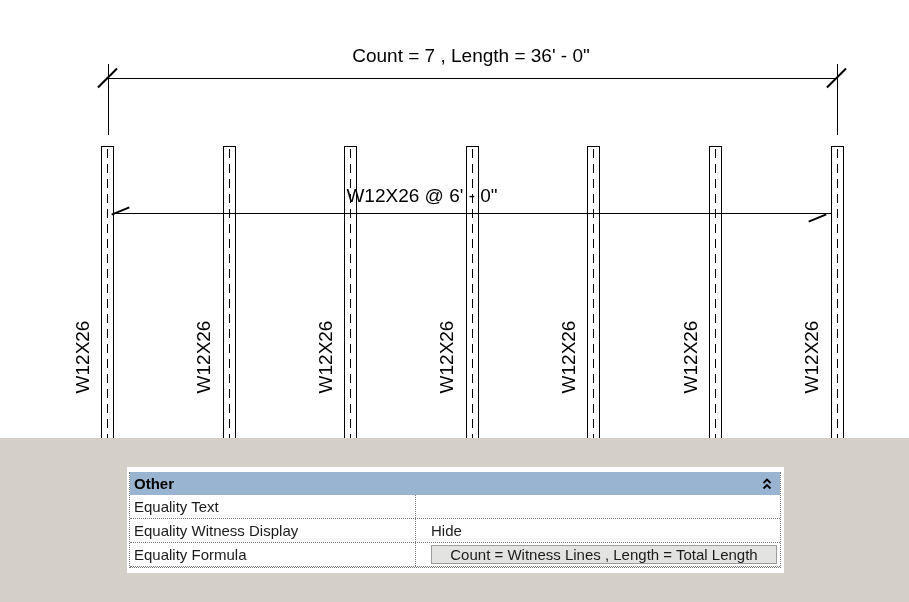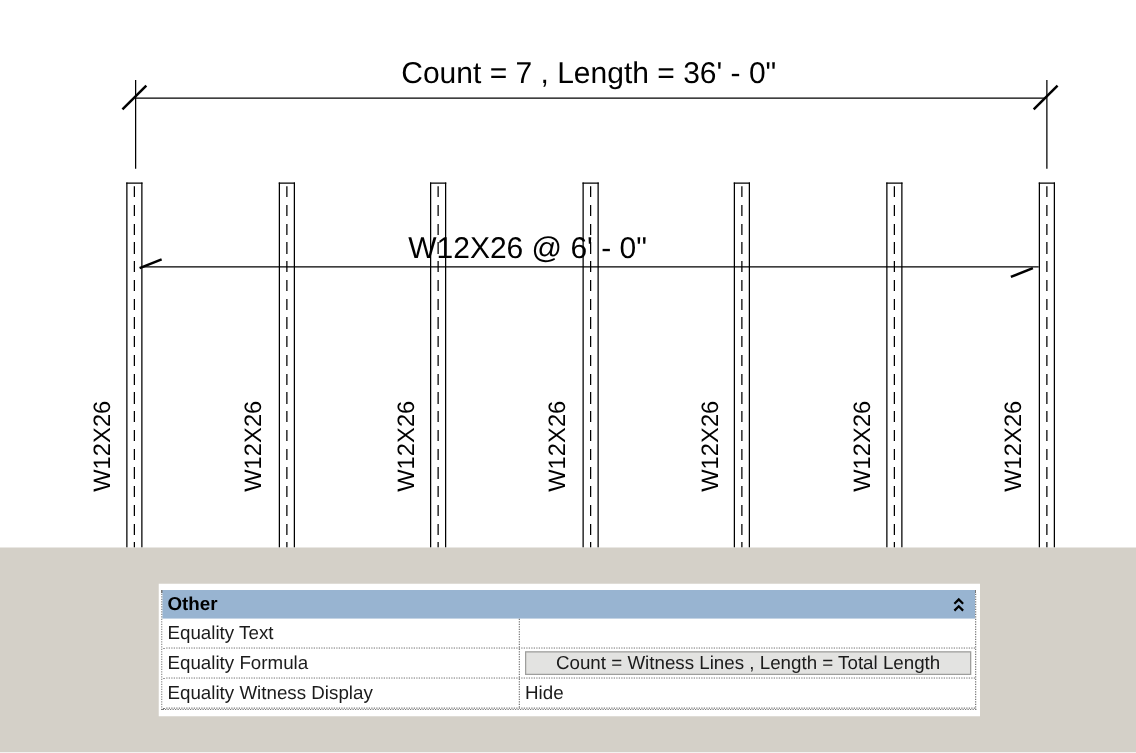--- a/index.html
+++ b/index.html
@@ -8,21 +8,21 @@
 
   
   #drawing { position:absolute; left:0; top:0; width:909px; height:438px; background:#fff; }
 
   .hline { position:absolute; height:0; border-top:1px solid #000; }
   .vline { position:absolute; width:0; border-left:1px solid #000; }
 
   .tick45 { position:absolute; width:27px; height:0; border-top:2px solid #000; transform:rotate(-45deg); }
   .tick25 { position:absolute; width:19px; height:0; border-top:2px solid #000; transform:rotate(-22deg); }
 
-  .dim-label { position:absolute; text-align:center; font-size:24px; color:#000; white-space:nowrap; }
+  .dim-label { position:absolute; text-align:center; font-size:19px; color:#000; white-space:nowrap; }
   #dim-total-label   { left:300px; top:45px;  width:342px; }
   #dim-spacing-label { left:272px; top:185px; width:300px; }
 
   .beam { position:absolute; top:146px; width:13px; height:292px; background:#fff;
           border:1px solid #000; border-bottom:none; }
   .beam-dash { position:absolute; left:5px; top:2px; bottom:0; width:1px;
           background:repeating-linear-gradient(to bottom,#000 0 9px,transparent 9px 15px); }
   .beam-label { position:absolute; width:84px; height:22px; top:346px;
           transform:rotate(-90deg); text-align:center; font-size:19px; color:#000;
           line-height:22px; white-space:nowrap; }
@@ -30,21 +30,21 @@
   
   #panel { position:absolute; left:0; top:438px; width:909px; height:164px; background:#D4D0C8; }
   #palette { position:absolute; left:127px; top:29px; width:657px; height:106px; background:#ffffff;padding-left:44px; }
 
   #prop-table { position:absolute; left:2px; top:5px; width:652px;
           border-left:1px dotted #7a7a7a; border-right:1px dotted #7a7a7a;
           border-bottom:1px dotted #7a7a7a; font-size:15px; color:#1b1b1b; }
   #section-header { height:23px; background:#98B4D1; display:flex; align-items:center;
           padding:0 8px 0 4px; font-weight:bold; color:#000; }
   #section-header .spacer { flex:1; }
-  .prop-row { display:flex; height:24px; background:#fff; border-bottom:1px dotted #7a7a7a; }
+  .prop-row { display:flex; height:24px; background:#fff; border-bottom:1px dotted #7a7a7a;gap:11px; }
   .prop-row:last-child { border-bottom:1px dotted #7a7a7a; }
   .prop-label { width:286px; border-right:1px dotted #7a7a7a; padding-left:4px;
           line-height:23px; white-space:nowrap; overflow:hidden; }
   .prop-value { flex:1; padding-left:4px; line-height:23px; white-space:nowrap; overflow:hidden; }
   .prop-value.has-button { padding:2px 3px 2px 4px; line-height:normal; }
   .formula-button { width:100%; height:19px; background:#E3E3E1; border:1px solid #9E9E9C;
           font-family:"Liberation Sans", sans-serif; font-size:15px; color:#1b1b1b;
           text-align:center; line-height:16px; cursor:default; }
 </style>
 </head>
@@ -113,26 +113,26 @@
             <path d="M1.5 10.5 L5 7 L8.5 10.5" fill="none" stroke="#000" stroke-width="1.8"></path>
           </svg>
         </span>
       </div>
 
       <div class="prop-row">
         <div class="prop-label">Equality Text</div>
       </div>
 
       <div class="prop-row">
+        <div class="prop-label">Equality Witness Display</div>
+        <div class="prop-value">Hide</div>
+      </div>
+
+      <div class="prop-row">
         <div class="prop-label">Equality Formula</div>
         <div class="prop-value has-button">
           <button class="formula-button" style="background: rgb(227, 227, 225);">Count = Witness Lines , Length = Total Length</button>
         </div>
-      </div>
-
-      <div class="prop-row">
-        <div class="prop-label">Equality Witness Display</div>
-        <div class="prop-value">Hide</div>
       </div>
 
     </div>
   </div>
 </div>
 
 </body></html>

